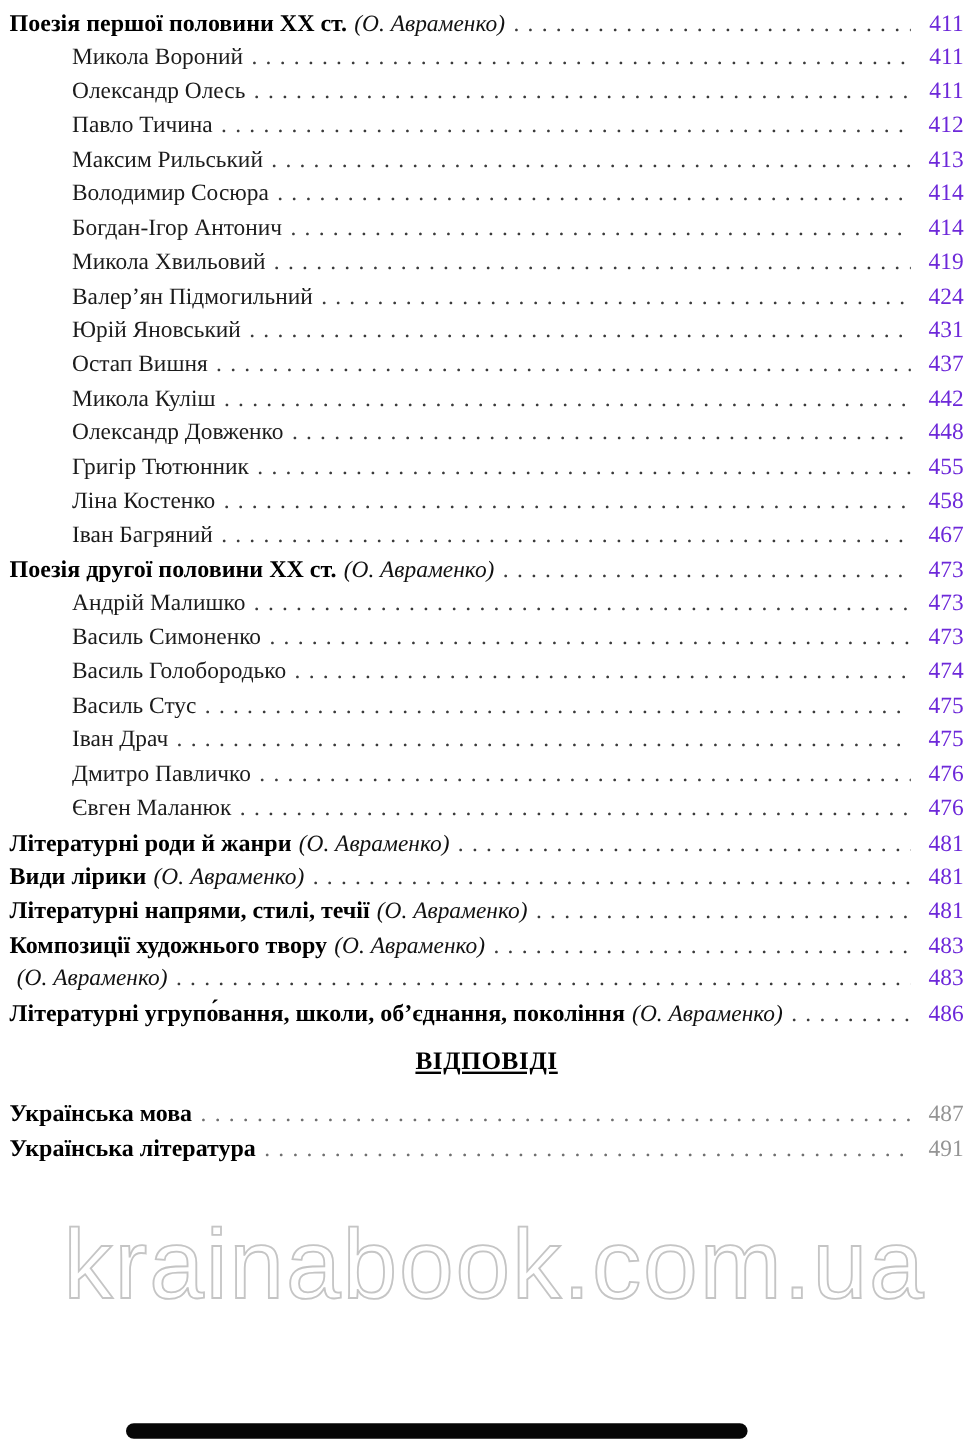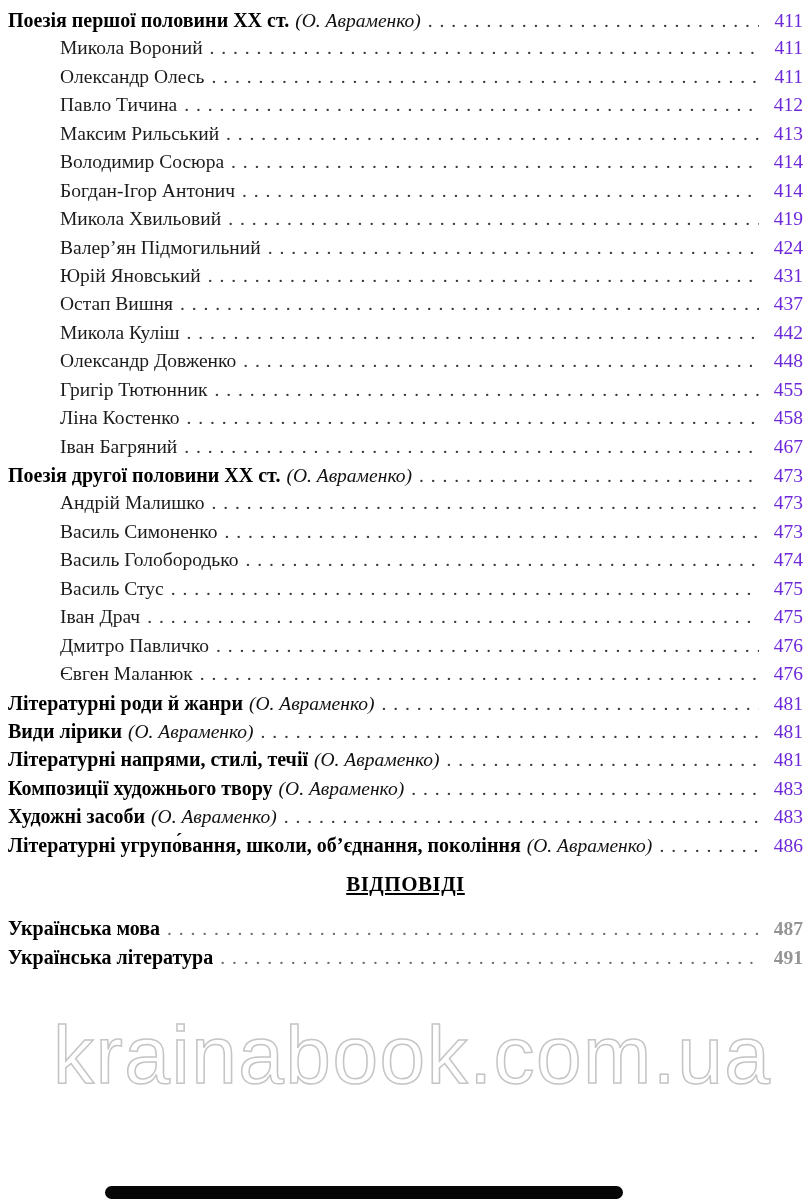--- a/index.html
+++ b/index.html
@@ -29,21 +29,21 @@
   }
   .dots::after {
     content: ". . . . . . . . . . . . . . . . . . . . . . . . . . . . . . . . . . . . . . . . . . . . . . . . . . . . . . . . . . . . . . . . . . . . . . . . . . . . . . . . . . . . . . . . . . . . . . . .";
   }
   .pg { min-width: 34px; text-align: right; color: #6d28d9; }
 
   .answers-heading {
     margin: 13px 0 17px; text-align: center;
     font-weight: bold; font-size: 21px; color: #000; letter-spacing: 0.5px; text-decoration: underline;
   }
-  #answers-list .pg { color: #949494; font-weight: bold; }
+  #answers-list .pg { color: #949494; }
   #answers-list .dots { color: #6f6f6f; }
 
   .watermark {
     position: absolute; top: 1005px; left: 53px;
     font-family: "Liberation Sans", sans-serif;
     font-size: 82px; line-height: 100px; letter-spacing: 1.5px;
     color: #ffffff;
     -webkit-text-stroke: 1.5px #c5c5c5;
     text-shadow: 0 0 1px #d8d8d8;
     white-space: nowrap;
@@ -252,21 +252,20 @@
   </div>
 
   <div class="row bold">
     <span class="label">Композиції художнього твору</span>
     <span class="author">(О. Авраменко)</span>
     <span class="dots"></span>
     <span class="pg">483</span>
   </div>
 
   <div class="row bold">
-    <span class="label">Художні засоби</span>
     <span class="author">(О. Авраменко)</span>
     <span class="dots"></span>
     <span class="pg">483</span>
   </div>
 
   <div class="row bold">
     <span class="label">Літературні угрупо́вання, школи, об’єднання, покоління</span>
     <span class="author">(О. Авраменко)</span>
     <span class="dots"></span>
     <span class="pg">486</span>

